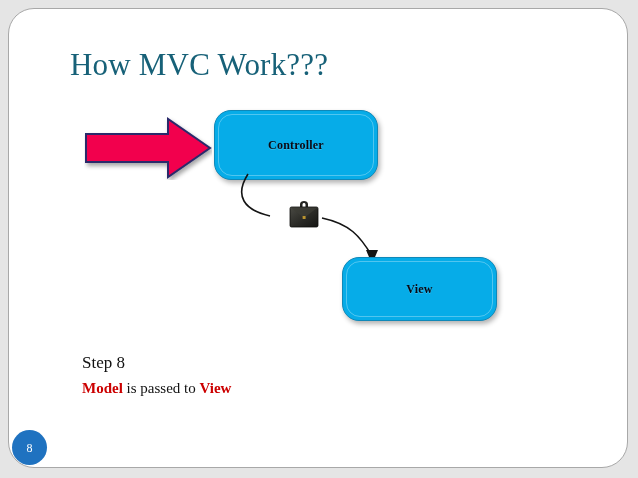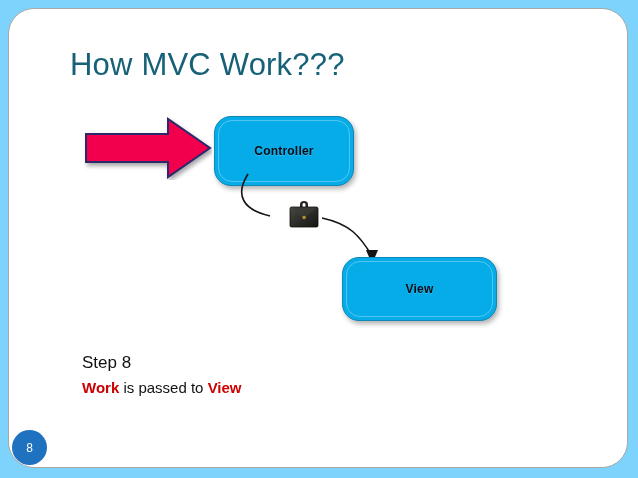--- a/index.html
+++ b/index.html
@@ -4,23 +4,23 @@
 <style>
   html, body {
     margin: 0;
     padding: 0;
     background: #ffffff;
   }
   #slide {
     position: relative;
     width: 638px;
     height: 478px;
-    background: #7dd3fc;
+    background: #e5e5e5;
     overflow: hidden;
-    font-family: Liberation Sans, sans-serif;
+    font-family: Liberation Serif, serif;
   }
   
   #slide-frame {
     position: absolute;
     left: 8px;
     top: 8px;
     width: 620px;
     height: 460px;
     border: 1px solid #a8a8a8;
     border-radius: 26px;
@@ -71,22 +71,22 @@
   .mvc-box .box-label {
     position: relative;
     font-size: 12px;
     font-weight: bold;
     color: #0a0a14;
     letter-spacing: 0.2px;
     text-shadow: 0 1px 0 rgba(255,255,255,0.18);
   }
   #box-controller {
     left: 214px;
-    top: 116px;
-    width: 140px;
+    top: 110px;
+    width: 164px;
     height: 70px;
   }
   #box-view {
     left: 342px;
     top: 257px;
     width: 155px;
     height: 64px;
   }
   #box-view .box-label { font-size: 12px; }
   
@@ -192,20 +192,20 @@
     <rect x="15.6" y="19" width="3" height="3" rx="0.6" fill="#b9932f"></rect>
   </svg>
 
   <div class="mvc-box" id="box-view">
     <span class="inner-ring"></span>
     <span class="box-label">View</span>
   </div>
 
   <div id="caption">
     <div id="step-label">Step 8</div>
-    <div id="step-desc"><span class="kw">Work</span><span> is passed to </span><span class="kw">View</span></div>
+    <div id="step-desc"><span class="kw">Model</span><span> is passed to </span><span class="kw">View</span></div>
   </div>
 
   <div id="page-badge">
     <span id="page-badge-number">8</span>
   </div>
 
 </div>
 
 </body></html>

